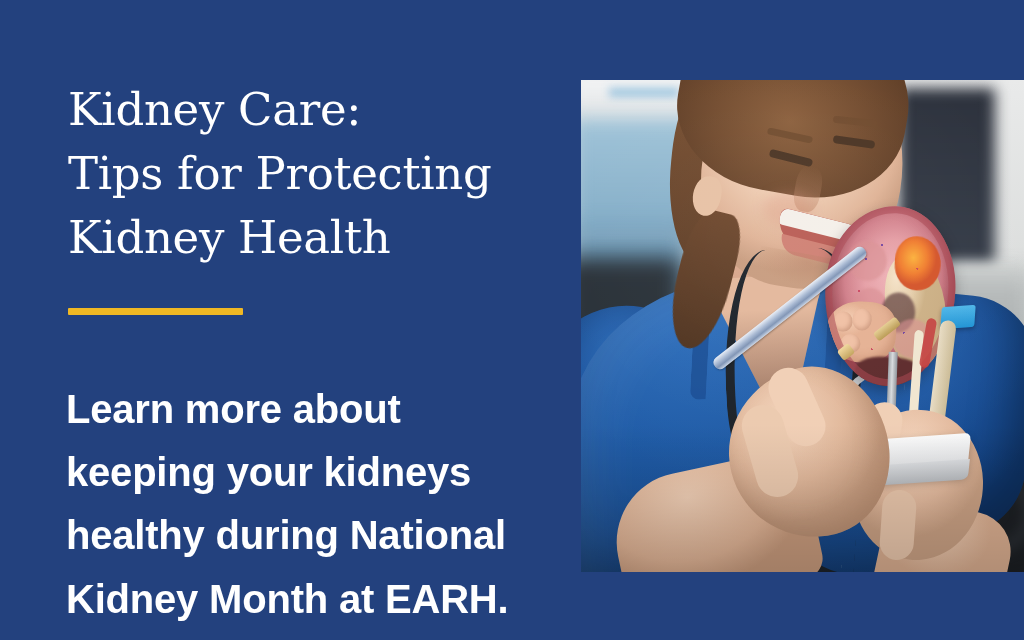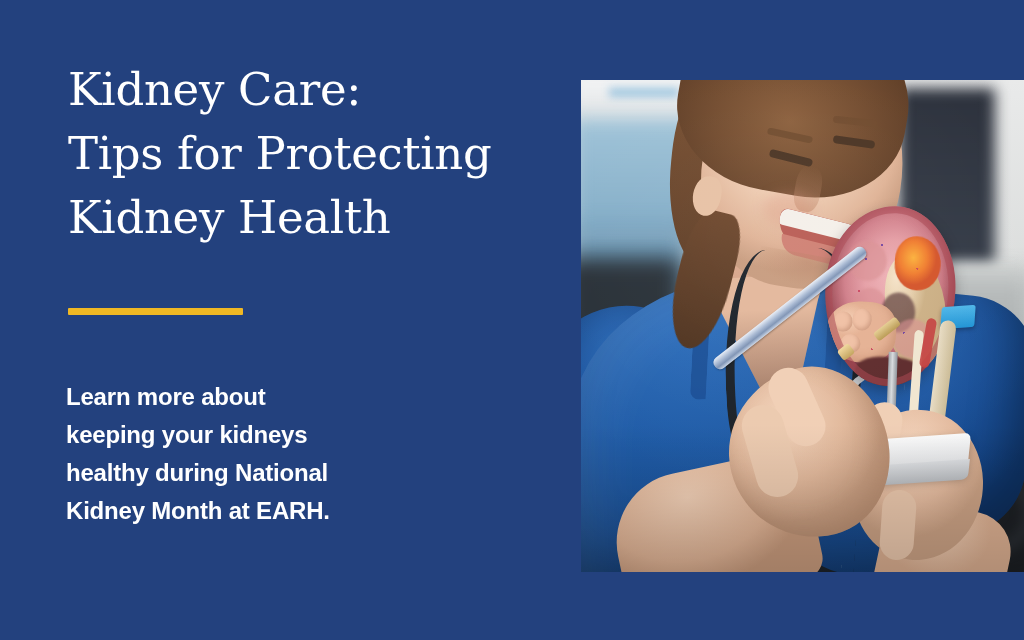--- a/index.html
+++ b/index.html
@@ -29,40 +29,41 @@
   }
 
   .headline {
     font-family:"DejaVu Serif", "Liberation Serif", serif;
     font-weight:400;
     font-size:45px;
     line-height:1.42;
     color:#ffffff;
     letter-spacing:-0.3px;
     white-space:pre-line;
+    margin-top:20px;
   }
 
   .rule {
     position:absolute;
     left:68px;
     top:308px;
     width:175px;
     height:7px;
     background:#f0b824;
     border-radius:1px;
   }
 
   .subcopy {
     position:absolute;
     left:66px;
     top:378px;
     width:470px;
     font-family:"Liberation Sans", sans-serif;
     font-weight:700;
-    font-size:24px;
+    font-size:40px;
     line-height:1.58;
     color:#ffffff;
     letter-spacing:-0.2px;
     white-space:pre-line;
   }
 
   
   .photo {
     position:absolute;
     left:581px;

